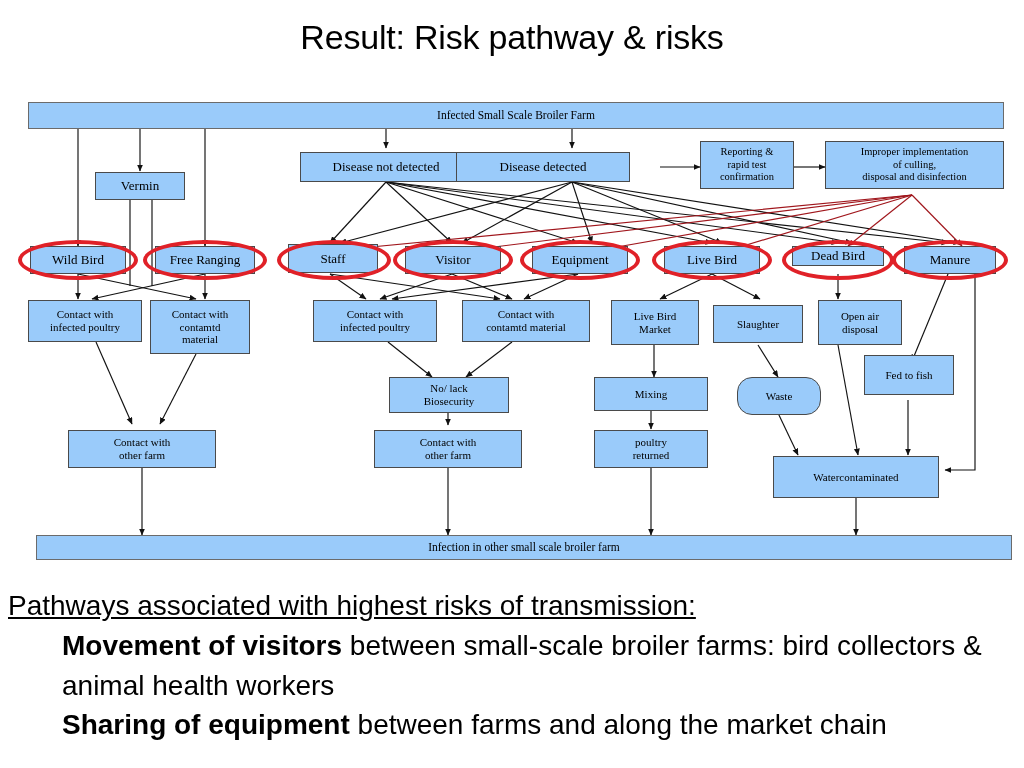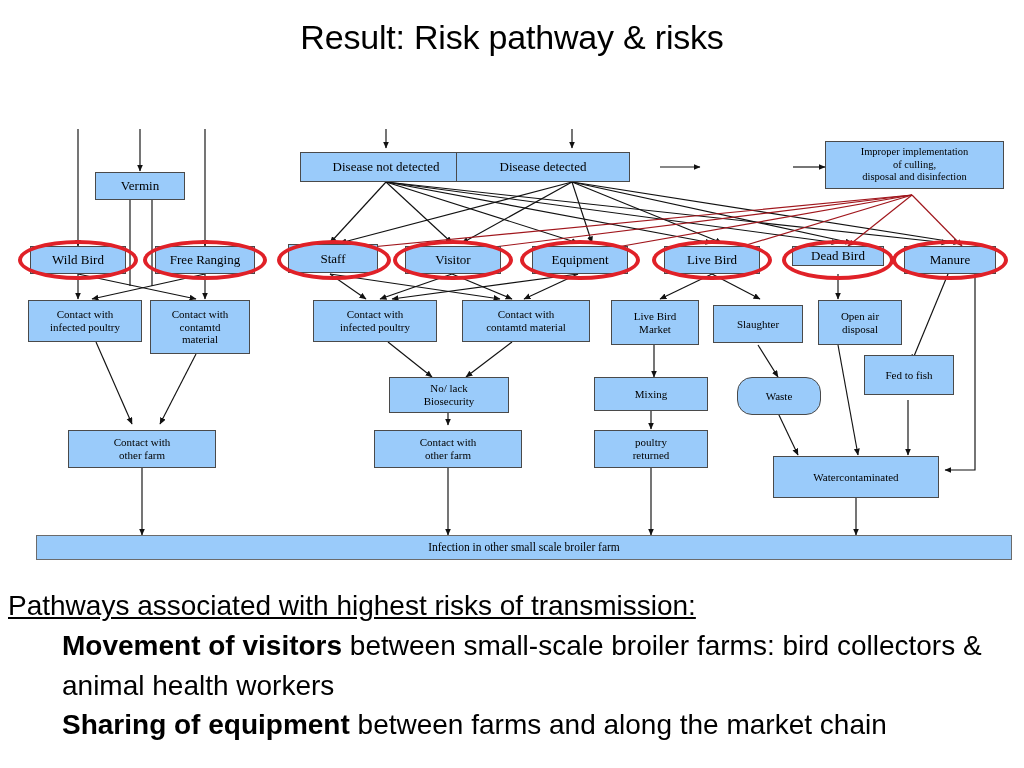--- a/index.html
+++ b/index.html
@@ -149,27 +149,33 @@
       <g stroke="#A0161C" stroke-width="1.15" fill="none">
         <path d="M912,195 L340,250"></path>
         <path d="M912,195 L470,250"></path>
         <path d="M912,195 L600,250"></path>
         <path d="M912,195 L730,250"></path>
         <path d="M912,195 L848,246" marker-end="url(#ahr)"></path>
         <path d="M912,195 L962,246" marker-end="url(#ahr)"></path>
       </g>
     </svg>
 
+    <div class="node band" style="left:28px;top:102px;width:976px;height:27px;">Infected Small Scale Broiler Farm</div>
 
     <div class="node" style="left:95px;top:172px;width:90px;height:28px;">Vermin</div>
 
     <div class="node" style="left:300px;top:152px;width:172px;height:30px;">Disease not detected</div>
 
     <div class="node" style="left:456px;top:152px;width:174px;height:30px;">Disease detected</div>
 
+    <div class="node tiny" style="left:700px;top:141px;width:94px;height:48px;flex-direction:column;">
+      <span>Reporting &amp;</span>
+      <span>rapid test</span>
+      <span>confirmation</span>
+    </div>
 
     <div class="node tiny" style="left:825px;top:141px;width:179px;height:48px;flex-direction:column;">
       <span>Improper implementation</span>
       <span>of culling,</span>
       <span>disposal and disinfection</span>
     </div>
 
     <div class="node" style="left:30px;top:246px;width:96px;height:28px;">Wild Bird</div>
     <div class="node" style="left:155px;top:246px;width:100px;height:28px;">Free Ranging</div>
     <div class="node" style="left:288px;top:244px;width:90px;height:29px;">Staff</div>

